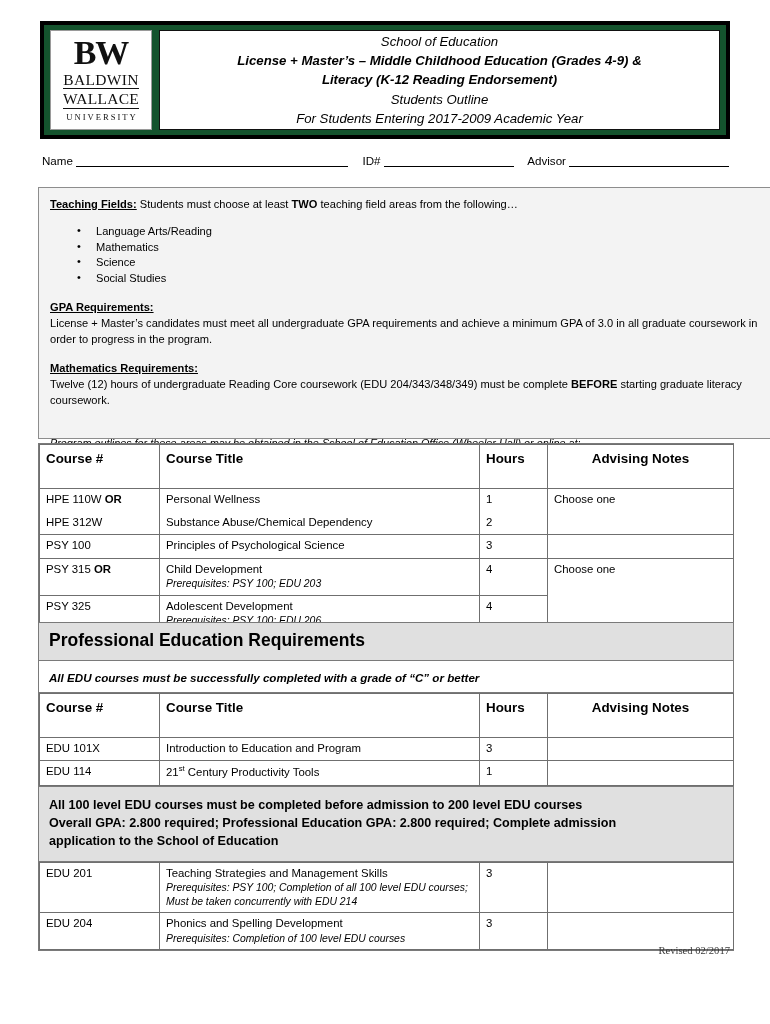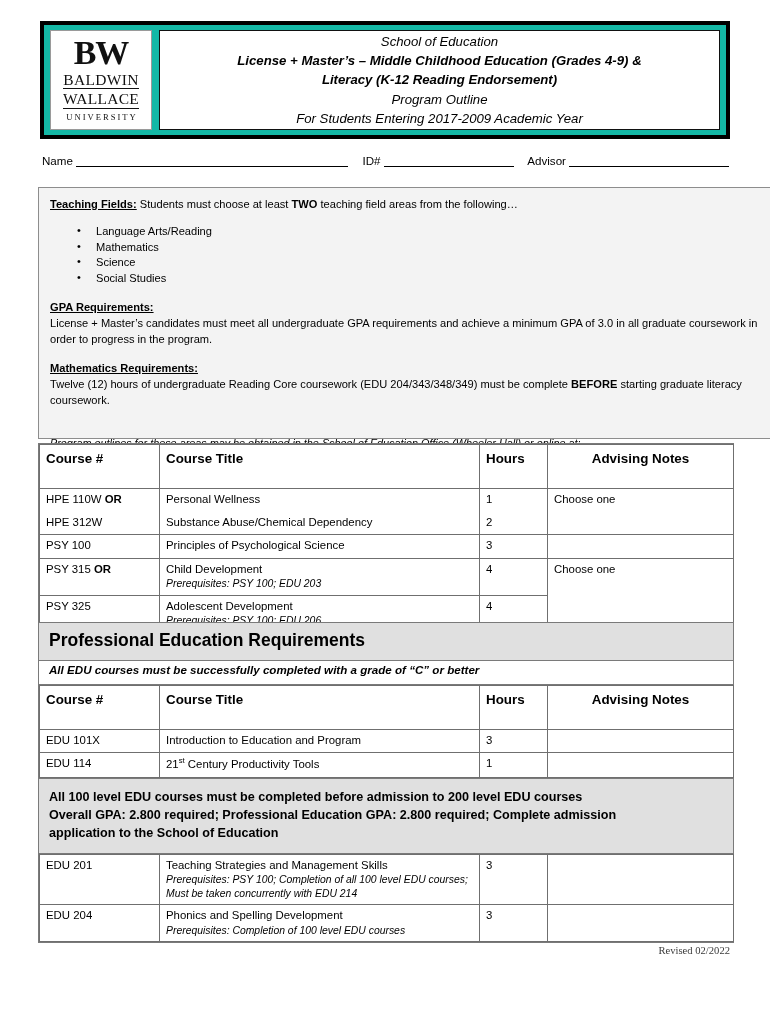--- a/index.html
+++ b/index.html
@@ -22,21 +22,21 @@
 
   
   .header-outer {
     position: absolute;
     left: 40px;
     top: 21px;
     width: 690px;
     height: 118px;
     border: 4px solid #000;
     box-sizing: border-box;
-    background: #14b8a6;
+    background: #14532d;
   }
   .header-inner {
     position: absolute;
     left: 0; top: 0; right: 0; bottom: 0;
     display: flex;
     align-items: stretch;
     padding: 5px 6px;
     box-sizing: border-box;
   }
   .logo-box {
@@ -189,21 +189,21 @@
     font-size: 17.5px;
     font-weight: bold;
     padding: 7px 10px 8px 10px;
     line-height: 1.25;
     border-bottom: 1px solid #7a7a7a;
   }
   .sec-subnote {
     font-size: 11.6px;
     font-weight: bold;
     font-style: italic;
-    padding: 1px 10px 7px 10px;
+    padding: 9px 10px 7px 10px;
     border-bottom: 1px solid #7a7a7a;
     background: #fff;
     line-height: 1.3;
   }
   .gray-note {
     background: #e0e0e0;
     font-size: 12.6px;
     font-weight: bold;
     line-height: 1.46;
     padding: 9px 10px 10px 10px;
@@ -273,21 +273,21 @@
       <div class="logo-box">
         <div class="logo-bw">BW</div>
         <div class="logo-line">BALDWIN</div>
         <div class="logo-line">WALLACE</div>
         <div class="logo-univ">UNIVERSITY</div>
       </div>
       <div class="title-box">
         <div class="t-line">School of Education</div>
         <div class="t-bold">License + Master’s – Middle Childhood Education (Grades 4-9) &amp;</div>
         <div class="t-bold">Literacy (K-12 Reading Endorsement)</div>
-        <div class="t-line">Program Outline</div>
+        <div class="t-line">Students Outline</div>
         <div class="t-line">For Students Entering 2017-2009 Academic Year</div>
       </div>
     </div>
   </div>
 
   <div class="name-line">
     <span>Name</span>
     <span class="fill fill-name"></span><span class="gap"></span>
     <span>ID#</span>
     <span class="fill fill-id"></span><span class="gap"></span>
@@ -449,15 +449,15 @@
             <span>Phonics and Spelling Development</span>
             <span class="prereq">Prerequisites: Completion of 100 level EDU courses</span>
           </td>
           <td class="pad-b">3</td>
           <td class="pad-b"></td>
         </tr>
       </tbody>
     </table>
   </div>
 
-  <div class="footer">Revised 02/2022</div>
+  <div class="footer">Revised 02/2017</div>
 
 </div>
 
 </body></html>

